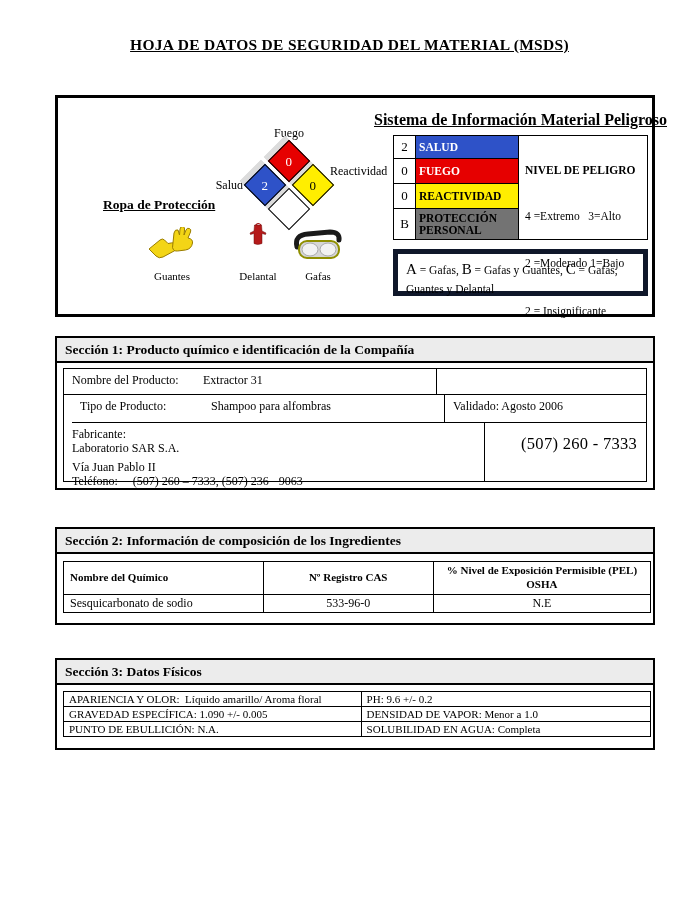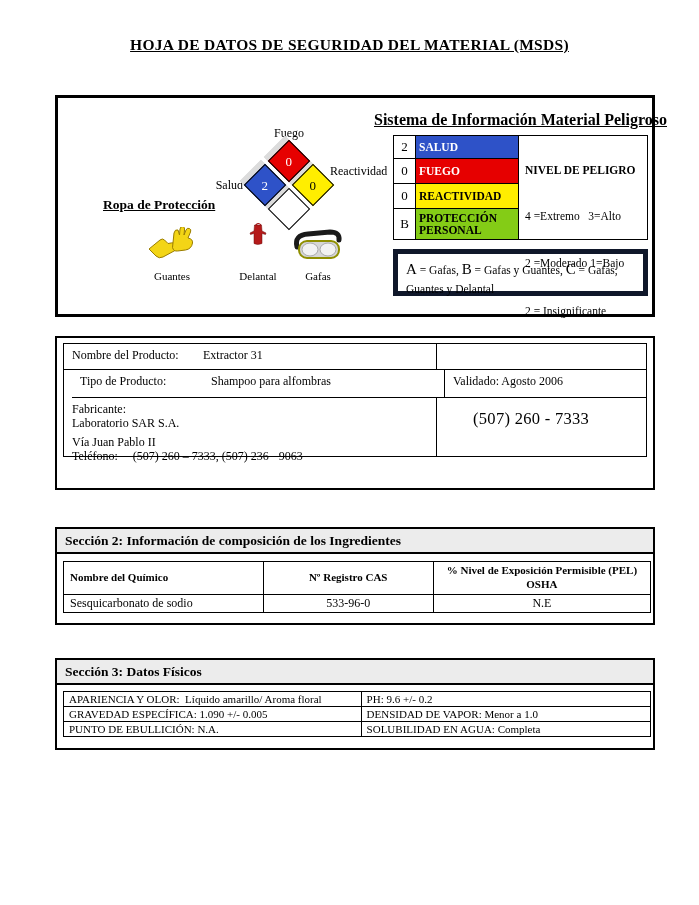--- a/index.html
+++ b/index.html
@@ -61,21 +61,21 @@
   .section-header { background:#ececec; border-bottom:2px solid #000; font-weight:bold;
                     font-size:13.5px; padding:4px 8px 3px 8px; }
   .sec1 { top:336px; height:154px; } .sec2 { top:527px; height:98px; } .sec3 { top:658px; height:92px; }
 
   
   .t1 { margin:5px 6px 0 6px; border:1px solid #000; font-size:12px; }
   .t1-row { display:flex; border-bottom:1px solid #000; }
   .t1-row:last-child { border-bottom:none; }
   .t1-c1 { width:372px; padding:4px 8px; }
   .t1-c2 { flex:1; border-left:1px solid #000; padding:4px 8px; }
-  .t1-r1 { height:26px; } .t1-r2 { height:28px;margin-left:8px; } .t1-r3 { height:58px; }
+  .t1-r1 { height:26px; } .t1-r2 { height:28px;margin-left:8px; } .t1-r3 { height:58px;gap:48px; }
   .fl { display:inline-block; min-width:128px; }
   .fab-line { line-height:14px; }
   .addr-gap { margin-top:5px; }
   .emg-label { font-weight:bold; }
   .emg-phone { font-size:16.5px; margin:7px 0 0 28px; letter-spacing:.3px; }
 
   
   .t2 { margin:7px 6px 0 6px; border-collapse:collapse; width:588px; }
   .t2 th { border:1px solid #000; font-size:11px; font-weight:bold; text-align:center;
            padding:2px 6px; height:28px; line-height:1.25; }
@@ -159,37 +159,38 @@
         <div class="hmis-row hmis-r2">
           <div class="hmis-num">0</div>
           <div class="hmis-label" style="background:#e60000;color:#ffffff">FUEGO</div>
         </div>
         <div class="hmis-row hmis-r3">
           <div class="hmis-num">0</div>
           <div class="hmis-label" style="background:#ffee00;color:#000000">REACTIVIDAD</div>
         </div>
         <div class="hmis-row">
           <div class="hmis-num">B</div>
-          <div class="hmis-label" style="background:#84cc16;color:#000000">PROTECCIÓN PERSONAL</div>
+          <div class="hmis-label" style="background:#737373;color:#000000">PROTECCIÓN PERSONAL</div>
         </div>
       </div>
       <div class="hmis-right">
         <div class="hmis-levels-heading">NIVEL DE PELIGRO</div>
         <div class="hmis-line1">4 =Extremo   3=Alto</div>
         <div class="hmis-line2">2 =Moderado 1=Bajo</div>
         <div class="hmis-line3">2 = Insignificante</div>
       </div>
     </div>
 
     <div class="hmis-note">
       <span class="big-letter">A</span><span> = Gafas, </span><span class="big-letter">B</span><span> = Gafas y Guantes, </span><span class="big-letter">C</span><span> = Gafas, Guantes y Delantal</span>
     </div>
   </div>
 
   <div class="section sec1">
+    <div class="section-header">Sección 1: Producto químico e identificación de la Compañía</div>
     <div class="t1">
       <div class="t1-row t1-r1">
         <div class="t1-c1">
           <span class="fl">Nombre del Producto:</span>
           <span>Extractor 31</span>
         </div>
         <div class="t1-c2"></div>
       </div>
       <div class="t1-row t1-r2">
         <div class="t1-c1">

